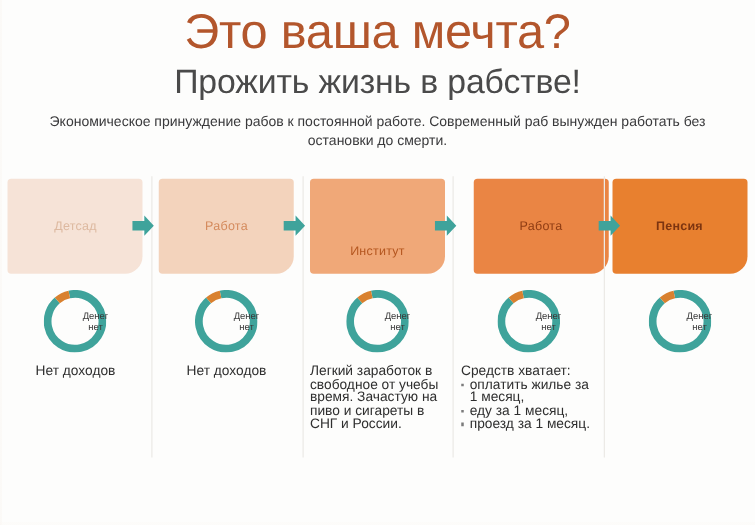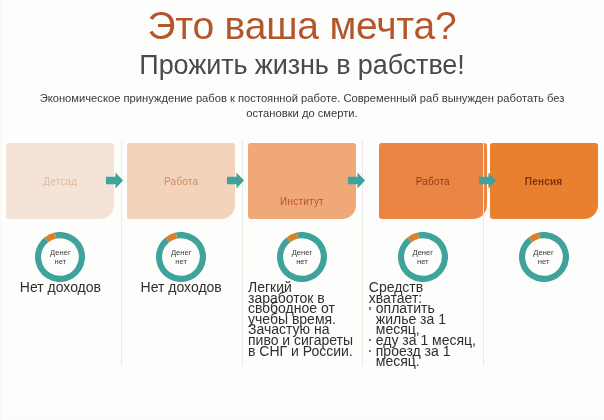--- a/index.html
+++ b/index.html
@@ -94,34 +94,35 @@
   .col:last-child .arrow{display:none;}
 
   
   .donut-wrap{
     margin-top:13px;
     width:50px;height:50px;
     position:relative;
   }
   .donut-wrap svg{display:block;}
   .donut-text{
-    position:absolute;left:0;top:0;
+    position:absolute;left:16px;top:0;
     width:50px;height:50px;
     display:flex;flex-direction:column;
     align-items:center;justify-content:center;
     font-size:7.6px;line-height:9px;
     color:#3a3a3a;
     text-align:center;
     pointer-events:none;
   }
 
   
   .caption{
+    margin-top:10px;
     width:108px;
-    font-size:14px;
+    font-size:11px;
     line-height:10.6px;
     color:#2f2f2f;
     text-align:left;
   }
   .caption.center{text-align:center;}
   .caption .lead{display:block;}
   .caption ul{
     list-style:none;
     margin:0;padding:0;
   }

